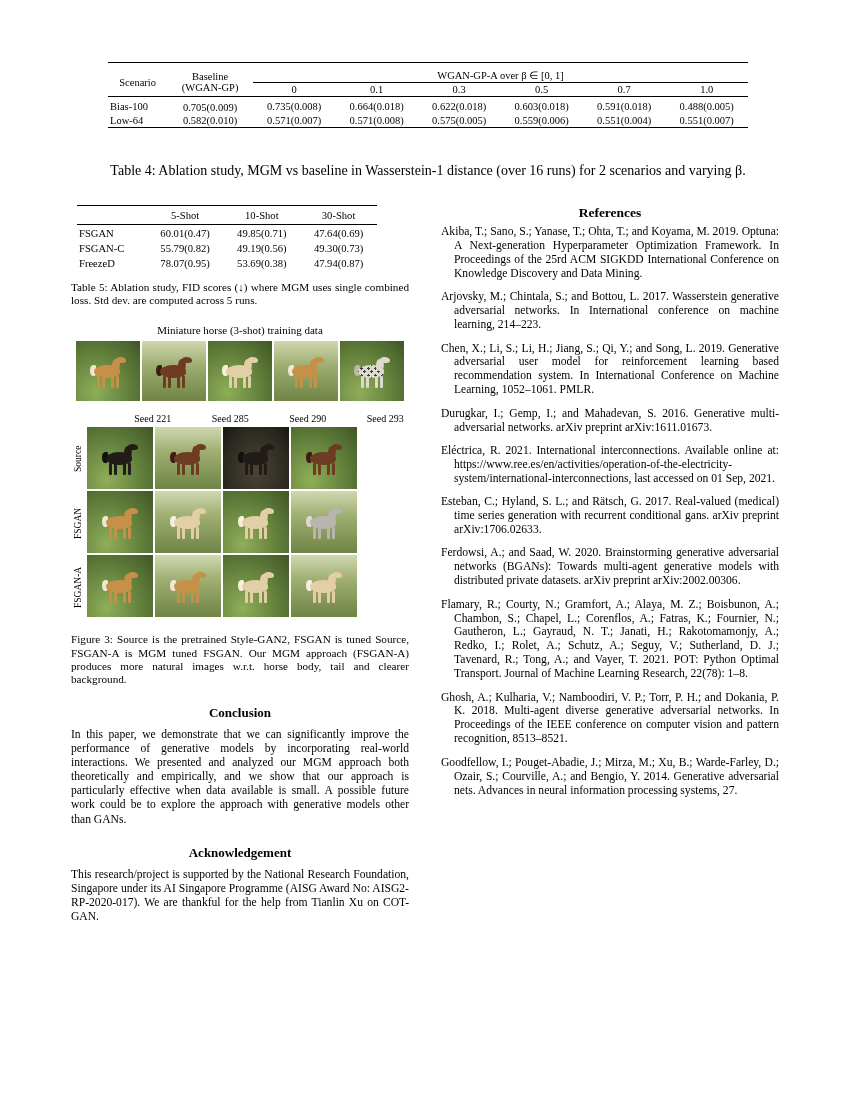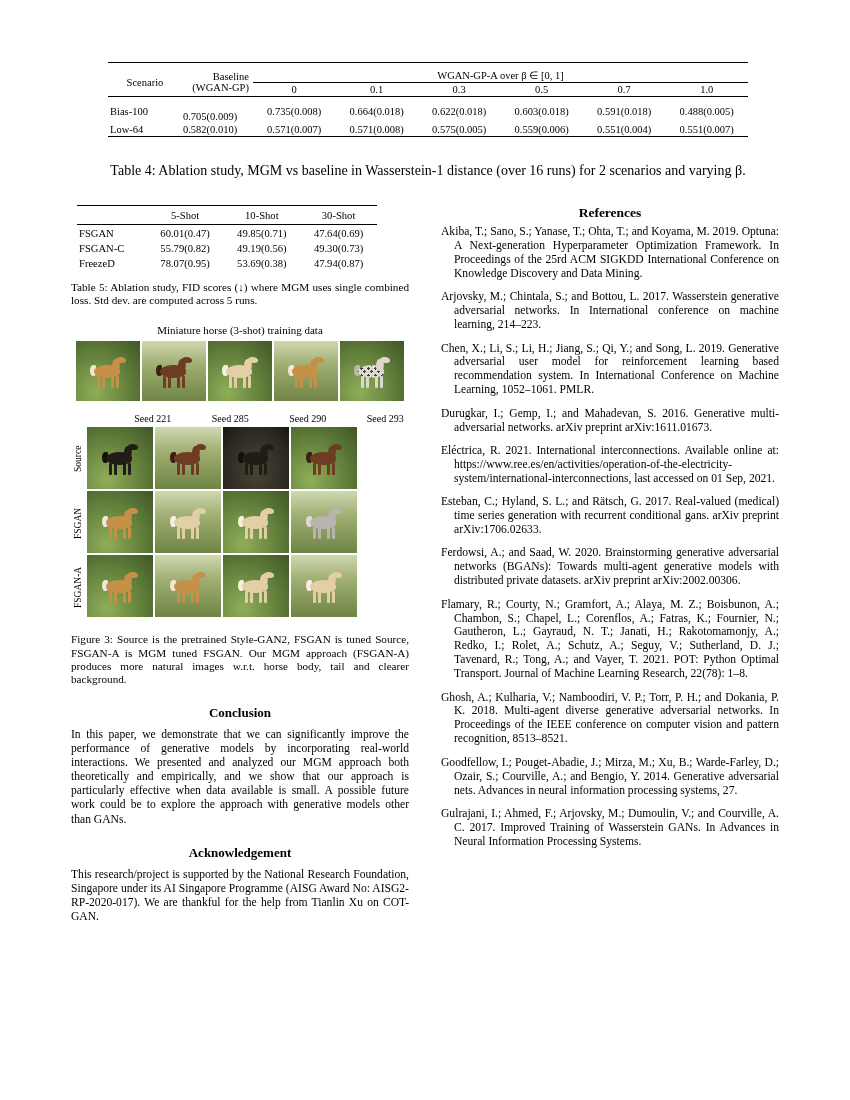--- a/index.html
+++ b/index.html
@@ -40,21 +40,21 @@
   }
   table.t4 td, table.t4 th {
     padding: 1px 4px;
     text-align: center;
     font-weight: normal;
   }
   .rule-top { border-top: 1.1px solid #000; }
   .rule-bot { border-bottom: 1.1px solid #000; }
   .rule-mid { border-bottom: 0.7px solid #000; }
   .t4 .scen { text-align: left; padding-left: 2px; }
-  .t4 .hdr-scen { vertical-align: middle; text-align: right; }
+  .t4 .hdr-scen { vertical-align: middle; }
   .cmidrule {
     border-bottom: 0.7px solid #000;
   }
   .t4-caption {
     position: absolute;
     left: 108px;
     top: 163px;
     width: 640px;
     text-align: center;
     font-size: 14px;
@@ -298,21 +298,21 @@
       <tr class="rule-mid">
         <td>0</td>
         <td>0.1</td>
         <td>0.3</td>
         <td>0.5</td>
         <td>0.7</td>
         <td>1.0</td>
       </tr>
       <tr>
         <td class="scen" style="padding-top:3px;">Bias-100</td>
-        <td style="padding-top:14px;">0.705(0.009)</td>
+        <td style="padding-top:5px;">0.705(0.009)</td>
         <td style="padding-top:3px;">0.735(0.008)</td>
         <td style="padding-top:3px;">0.664(0.018)</td>
         <td style="padding-top:3px;">0.622(0.018)</td>
         <td style="padding-top:3px;">0.603(0.018)</td>
         <td style="padding-top:3px;">0.591(0.018)</td>
         <td style="padding-top:3px;">0.488(0.005)</td>
       </tr>
       <tr class="rule-bot">
         <td class="scen">Low-64</td>
         <td>0.582(0.010)</td>
@@ -609,16 +609,15 @@
     <p class="ref">Akiba, T.; Sano, S.; Yanase, T.; Ohta, T.; and Koyama, M. 2019. Optuna: A Next-generation Hyperparameter Optimization Framework. In Proceedings of the 25rd ACM SIGKDD International Conference on Knowledge Discovery and Data Mining.</p>
     <p class="ref">Arjovsky, M.; Chintala, S.; and Bottou, L. 2017. Wasserstein generative adversarial networks. In International conference on machine learning, 214–223.</p>
     <p class="ref">Chen, X.; Li, S.; Li, H.; Jiang, S.; Qi, Y.; and Song, L. 2019. Generative adversarial user model for reinforcement learning based recommendation system. In International Conference on Machine Learning, 1052–1061. PMLR.</p>
     <p class="ref">Durugkar, I.; Gemp, I.; and Mahadevan, S. 2016. Generative multi-adversarial networks. arXiv preprint arXiv:1611.01673.</p>
     <p class="ref">Eléctrica, R. 2021. International interconnections. Available online at: https://www.ree.es/en/activities/operation-of-the-electricity-system/international-interconnections, last accessed on 01 Sep, 2021.</p>
     <p class="ref">Esteban, C.; Hyland, S. L.; and Rätsch, G. 2017. Real-valued (medical) time series generation with recurrent conditional gans. arXiv preprint arXiv:1706.02633.</p>
     <p class="ref">Ferdowsi, A.; and Saad, W. 2020. Brainstorming generative adversarial networks (BGANs): Towards multi-agent generative models with distributed private datasets. arXiv preprint arXiv:2002.00306.</p>
     <p class="ref">Flamary, R.; Courty, N.; Gramfort, A.; Alaya, M. Z.; Boisbunon, A.; Chambon, S.; Chapel, L.; Corenflos, A.; Fatras, K.; Fournier, N.; Gautheron, L.; Gayraud, N. T.; Janati, H.; Rakotomamonjy, A.; Redko, I.; Rolet, A.; Schutz, A.; Seguy, V.; Sutherland, D. J.; Tavenard, R.; Tong, A.; and Vayer, T. 2021. POT: Python Optimal Transport. Journal of Machine Learning Research, 22(78): 1–8.</p>
     <p class="ref">Ghosh, A.; Kulharia, V.; Namboodiri, V. P.; Torr, P. H.; and Dokania, P. K. 2018. Multi-agent diverse generative adversarial networks. In Proceedings of the IEEE conference on computer vision and pattern recognition, 8513–8521.</p>
     <p class="ref">Goodfellow, I.; Pouget-Abadie, J.; Mirza, M.; Xu, B.; Warde-Farley, D.; Ozair, S.; Courville, A.; and Bengio, Y. 2014. Generative adversarial nets. Advances in neural information processing systems, 27.</p>
-    <p class="ref">Gulrajani, I.; Ahmed, F.; Arjovsky, M.; Dumoulin, V.; and Courville, A. C. 2017. Improved Training of Wasserstein GANs. In Advances in Neural Information Processing Systems.</p>
   </div>
 
 </div>
 
 </body></html>

